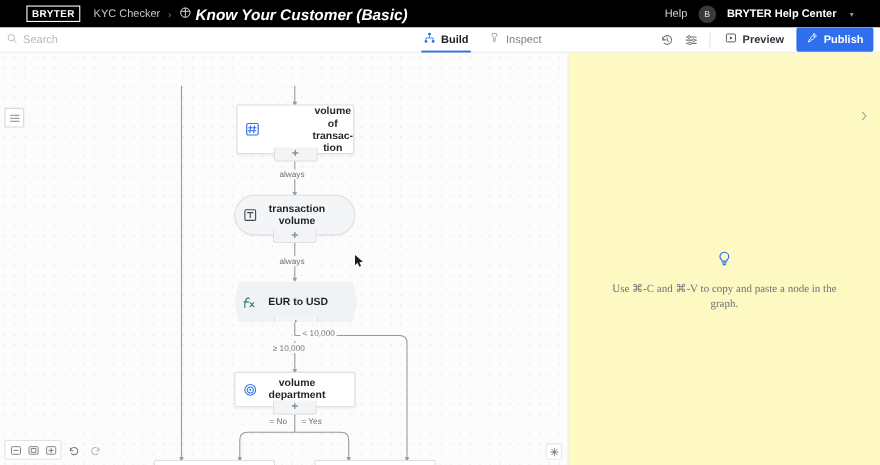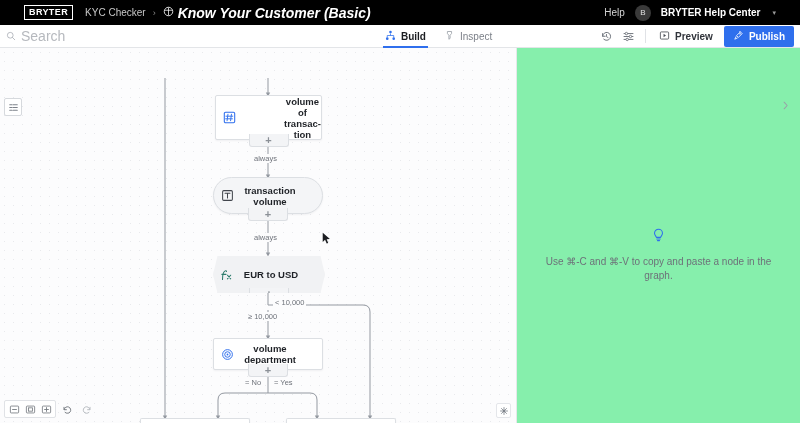--- a/index.html
+++ b/index.html
@@ -46,21 +46,21 @@
   .caret-down { color: #9a9a9a; font-size: 7px; margin-left: 2px; }
 
   
   .toolbar {
     height: 23px; background: #ffffff;
     border-bottom: 1px solid #e3e5e8;
     display: flex; align-items: center;
     padding: 0 6px; position: relative;
   }
   .search-box { display: flex; align-items: center; gap: 5px; }
-  .search-ph { color: #b6b9be; font-size: 14px; }
+  .search-ph { color: #b6b9be; font-size: 10px; }
   .tabs {
     position: absolute; left: 50%; transform: translateX(-14%);
     display: flex; gap: 18px; height: 23px; align-items: flex-start;
   }
   .tab {
     display: flex; align-items: center; gap: 5px;
     font-size: 10px; color: #7c8089;
     height: 23px; position: relative; cursor: pointer;
   }
   .tab.active { color: #1b1d21; font-weight: bold; }
@@ -99,21 +99,21 @@
       radial-gradient(circle, #e8e9ec 0.6px, transparent 0.7px);
     background-size: 9px 9px;
     overflow: hidden;
   }
   .panel-divider {
     position: absolute; left: 516px; top: 0; width: 1px; height: 375px;
     background: #e6e8ea;
   }
   .right-panel {
     position: absolute; left: 517px; top: 0;
-    width: 283px; height: 375px; background: #86efac;
+    width: 283px; height: 375px; background: #fef9c3; font-family: Liberation Serif, serif;
   }
   .hint {
     position: absolute; left: 0; right: 0; top: 180px;
     text-align: center; color: #6d7179; font-size: 10px; line-height: 14px;
     padding: 0 26px;
   }
   .hint-ico { display: block; margin: 0 auto 8px; }
   .chev-right {
     position: absolute; right: 8px; top: 50px;
     width: 14px; height: 14px; cursor: pointer;

